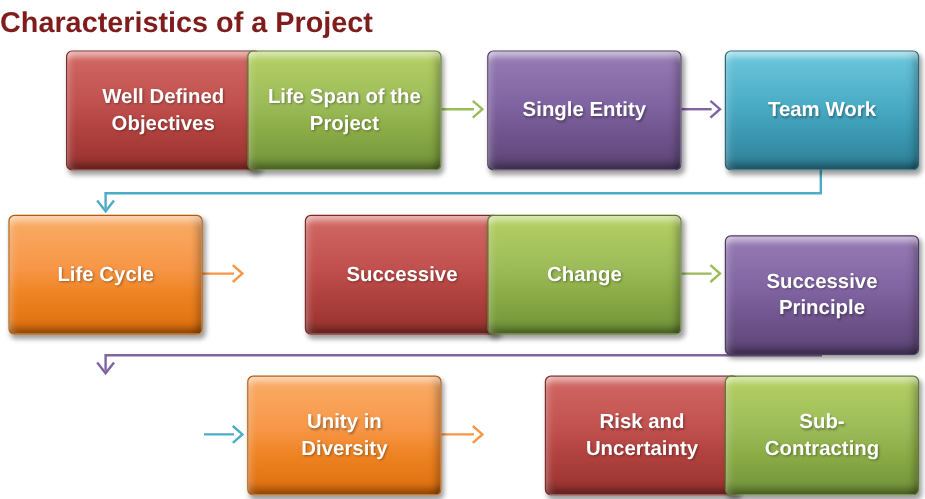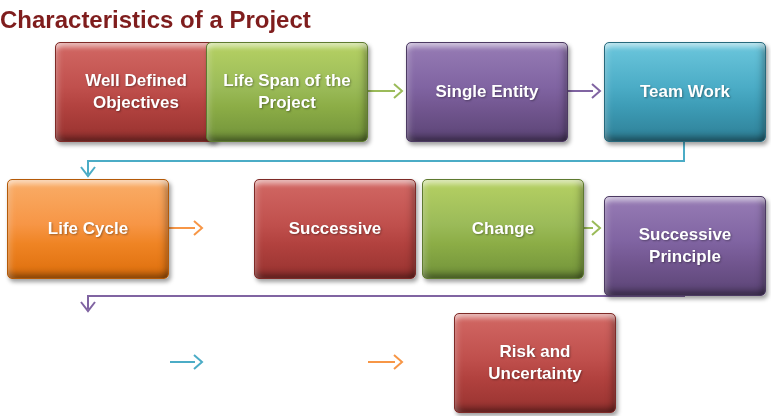--- a/index.html
+++ b/index.html
@@ -131,20 +131,24 @@
 
   <div class="box red" style="left:7px;top:42px">Well Defined
 Objectives</div>
   <div class="box green" style="left:206px;top:42px">Life Span of the
 Project</div>
   <div class="box purple" style="left:406px;top:42px">Single Entity</div>
   <div class="box teal" style="left:604px;top:42px">Team Work</div>
 
   <div class="box orange" style="left:7px;top:179px">Life Cycle</div>
   <div class="box red" style="left:206px;top:179px">Successive</div>
-  <div class="box green" style="left:422px;top:179px">Change</div>
+  <div class="box green" style="left:406px;top:179px">Change</div>
   <div class="box purple" style="left:604px;top:196px">Successive
 Principle</div>
 
+  <div class="box orange" style="left:206px;top:313px">Unity in
+Diversity</div>
   <div class="box red" style="left:406px;top:313px">Risk and
 Uncertainty</div>
+  <div class="box green" style="left:604px;top:313px">Sub-
+Contracting</div>
 
 </div>
 
 </body></html>

